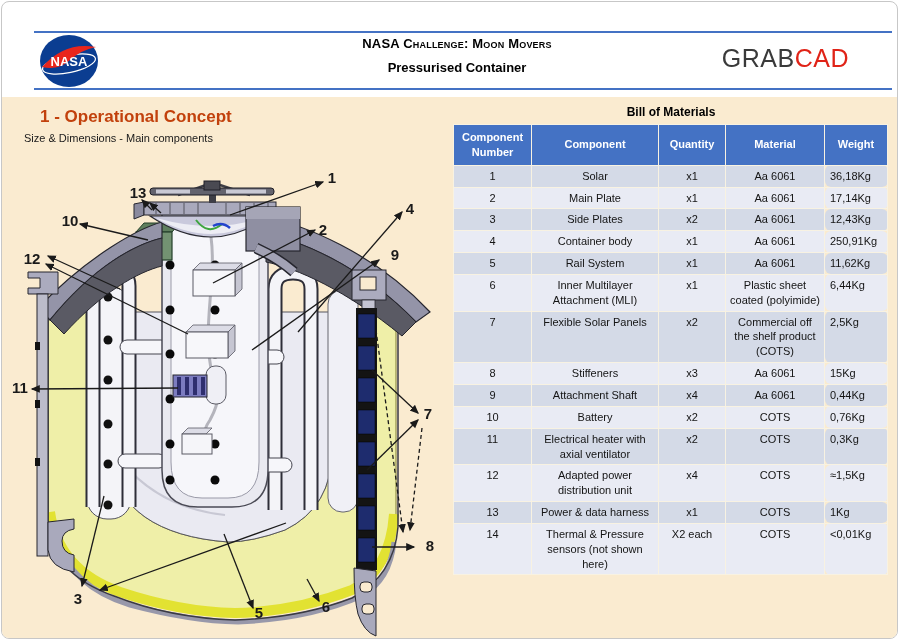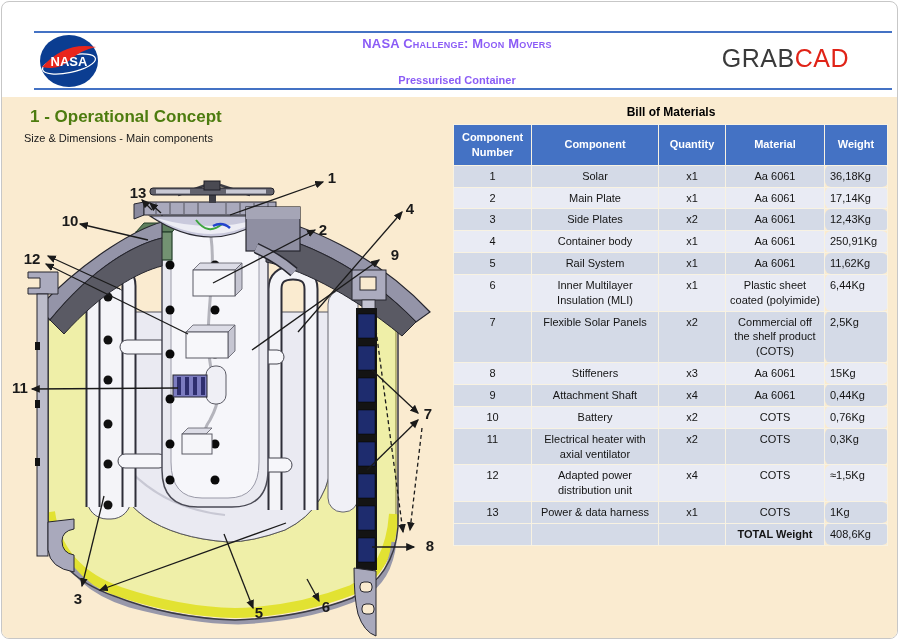--- a/index.html
+++ b/index.html
@@ -4,28 +4,28 @@
 <style>
   html,body{margin:0;padding:0;background:#fff;}
   *{box-sizing:border-box;}
   .frame{position:relative;width:897px;height:638px;margin:1px;background:#ffffff;
          border:1.5px solid #c7c7c7;border-radius:8px;overflow:hidden;
          font-family:"Liberation Sans",sans-serif;}
   
   .hdr-rule{position:absolute;left:32px;right:5px;height:2px;background:#4472C4;}
   .hdr-rule.top{top:29px;} .hdr-rule.bot{top:86px;}
   .nasa-logo{position:absolute;left:37px;top:32px;width:60px;height:54px;}
-  .hdr-center{position:absolute;left:240px;width:430px;top:34px;text-align:center;color:#8b5cf6;}
+  .hdr-center{position:absolute;left:240px;width:430px;top:34px;text-align:center;color:#000000;}
   .hdr-line1{font-size:13px;font-weight:700;font-variant:small-caps;letter-spacing:.2px;}
-  .hdr-line2{font-size:11px;font-weight:700;margin-top:23px;}
+  .hdr-line2{font-size:13px;font-weight:700;margin-top:9px;}
   .grabcad{position:absolute;right:48px;top:42px;font-size:25px;font-weight:500;letter-spacing:.5px;}
   .grabcad .g1{color:#3a3a3a;text-align:right;} .grabcad .g2{color:#e02317;font-weight:400;}
   
   .content{position:absolute;left:0;right:0;top:95px;bottom:0;background:#FAEBD0;}
-  .slide-title{position:absolute;left:28px;top:10px;font-size:17px;font-weight:700;color:#4d7c0f;}
+  .slide-title{position:absolute;left:38px;top:10px;font-size:17px;font-weight:700;color:#c2410c;}
   .slide-subtitle{position:absolute;left:22px;top:35px;font-size:11px;font-weight:400;color:#1a1a1a;}
   .diagram{position:absolute;left:8px;top:65px;width:445px;height:475px;}
   
   .bom{position:absolute;left:451px;top:8px;width:436px;}
   .bom-title{font-size:12px;font-weight:700;color:#000;text-align:center;margin:0 0 5px 0;}
   table.bom-table{border-collapse:collapse;table-layout:fixed;width:434px;padding-left:16px;}
   .bom-table td,.bom-table th{border:1.5px solid #F8F2E2;font-size:11px;line-height:1.35;
       padding:3px 3px;text-align:center;vertical-align:top;color:#141414;
       overflow:hidden;word-wrap:break-word;}
   .bom-table th{background:#4472C4;color:#fff;font-weight:700;padding:5px 2px;vertical-align:middle;}
@@ -318,21 +318,21 @@
             </tr>
             <tr class="dark">
               <td>5</td>
               <td>Rail System</td>
               <td>x1</td>
               <td>Aa 6061</td>
               <td class="wcell">11,62Kg</td>
             </tr>
             <tr class="light">
               <td>6</td>
-              <td>Inner Multilayer Insulation (MLI)</td>
+              <td>Inner Multilayer Attachment (MLI)</td>
               <td>x1</td>
               <td>Plastic sheet coated (polyimide)</td>
               <td class="wcell">6,44Kg</td>
             </tr>
             <tr class="dark">
               <td>7</td>
               <td>Flexible Solar Panels</td>
               <td>x2</td>
               <td>Commercial off the shelf product (COTS)</td>
               <td class="wcell">2,5Kg</td>
@@ -372,25 +372,25 @@
               <td>COTS</td>
               <td class="wcell">≈1,5Kg</td>
             </tr>
             <tr class="dark">
               <td>13</td>
               <td>Power &amp; data harness</td>
               <td>x1</td>
               <td>COTS</td>
               <td class="wcell">1Kg</td>
             </tr>
-            <tr class="dark">
-              <td></td>
-              <td></td>
-              <td></td>
-              <td class="bold">TOTAL Weight</td>
-              <td class="wcell">408,6Kg</td>
+            <tr class="light">
+              <td>14</td>
+              <td>Thermal &amp; Pressure sensors (not shown here)</td>
+              <td>X2 each</td>
+              <td>COTS</td>
+              <td class="wcell">&lt;0,01Kg</td>
             </tr>
           </tbody>
       </table>
     </div>
 
   </div>
 </div>
 
 </body></html>

